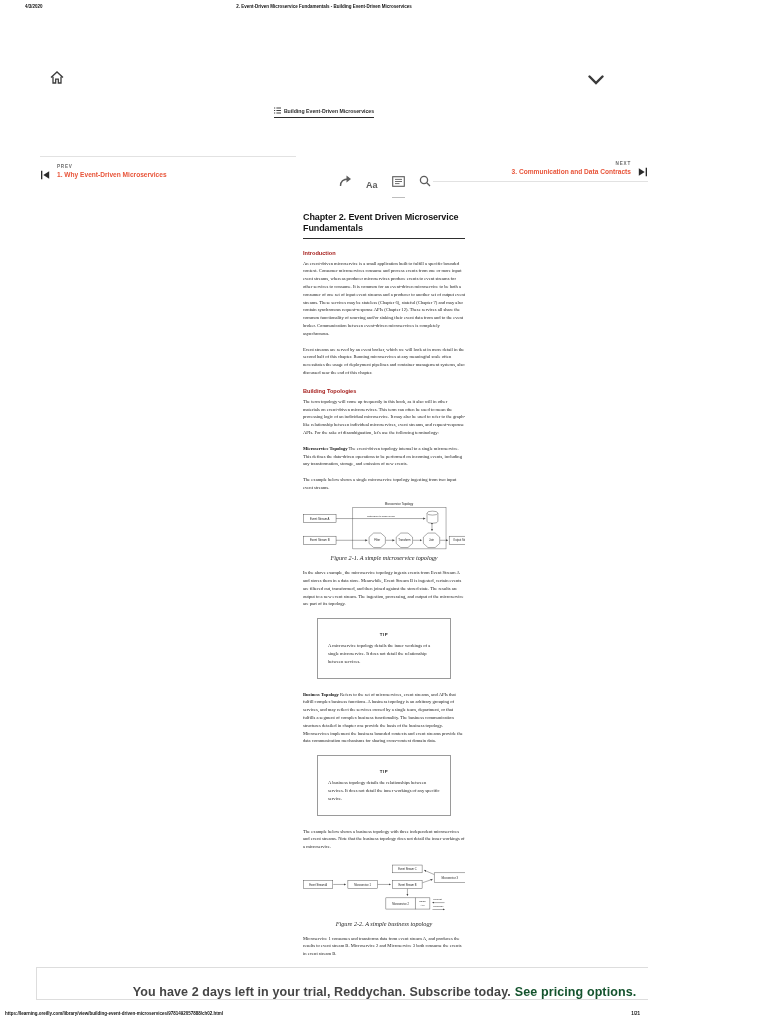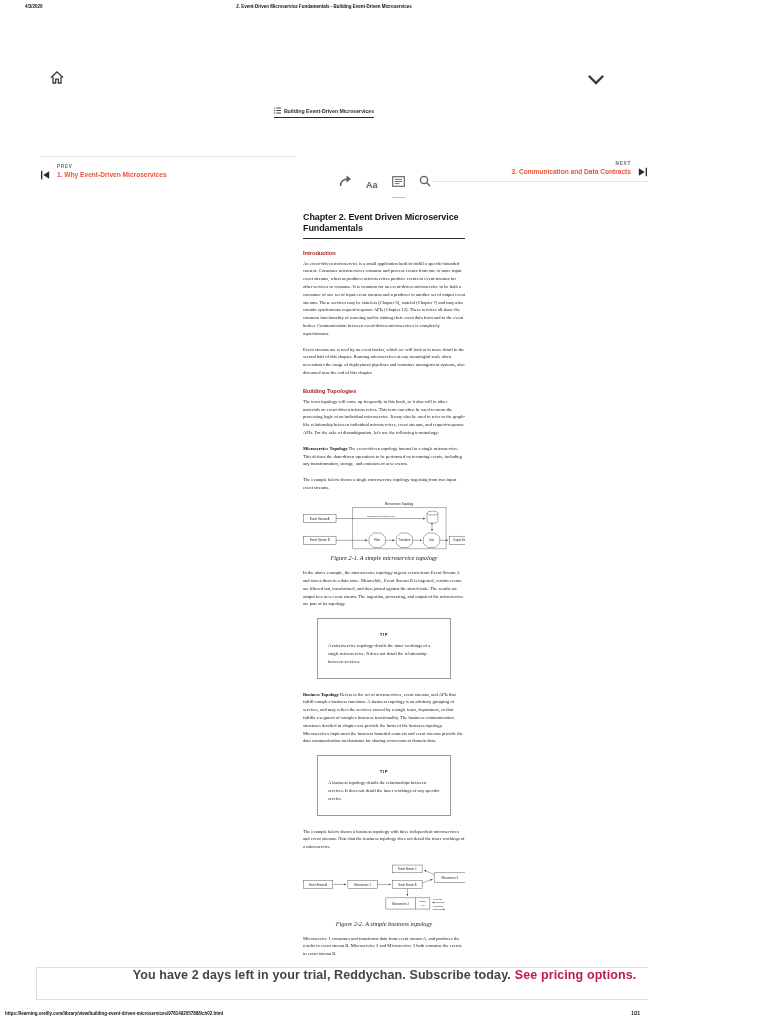--- a/index.html
+++ b/index.html
@@ -36,22 +36,22 @@
   .content h2 { font-family:"Liberation Sans",sans-serif; font-size:5.6px; font-weight:bold; color:#A6201E; margin:11px 0 4px 0; }
   .content p { font-size:4.6px; line-height:1.7; color:#222; margin-bottom:8px; text-align:left; }
   .content p b { color:#111; }
   .fig-caption { font-size:6.2px; font-style:italic; text-align:center; color:#222; margin:2px 0 8px 0; }
   .fig-svg { display:block; margin:4px auto 1px auto; }
   .tipbox { width:134px; margin:10px auto 12px auto; border:1px solid #9a9a9a; padding:13px 10px 12px 10px; background:#fff; }
   .tipbox .tip-label { font-family:"Liberation Sans",sans-serif; font-size:4.4px; font-weight:bold; letter-spacing:0.6px; text-align:center; margin-bottom:5px; color:#222; }
   .tipbox .tip-text { font-size:4.6px; line-height:1.7; color:#222; }
 
   
-  .banner { position:absolute; top:967px; left:36px; width:697px; height:33px; background:#fff; border:1px solid #ddd; display:flex; align-items:flex-start; justify-content:center; gap:4px; font-size:12.5px; font-weight:bold; color:#454545; letter-spacing:0.1px; }
-  .banner .pricing-link { color:#be185d; cursor:pointer; text-decoration:none; }
+  .banner { position:absolute; top:967px; left:36px; width:697px; height:33px; background:#fff; border:1px solid #ddd; display:flex; align-items:flex-end; justify-content:center; gap:4px; font-size:12.5px; font-weight:bold; color:#454545; letter-spacing:0.1px; }
+  .banner .pricing-link { color:#14532d; cursor:pointer; text-decoration:none; }
 
   svg text { font-family:"Liberation Sans",sans-serif; fill:#222; }
 </style>
 </head>
 <body>
 
 <div class="page">
 
   <div class="print-date">4/3/2020</div>
   <div class="print-title">2. Event-Driven Microservice Fundamentals - Building Event-Driven Microservices</div>

